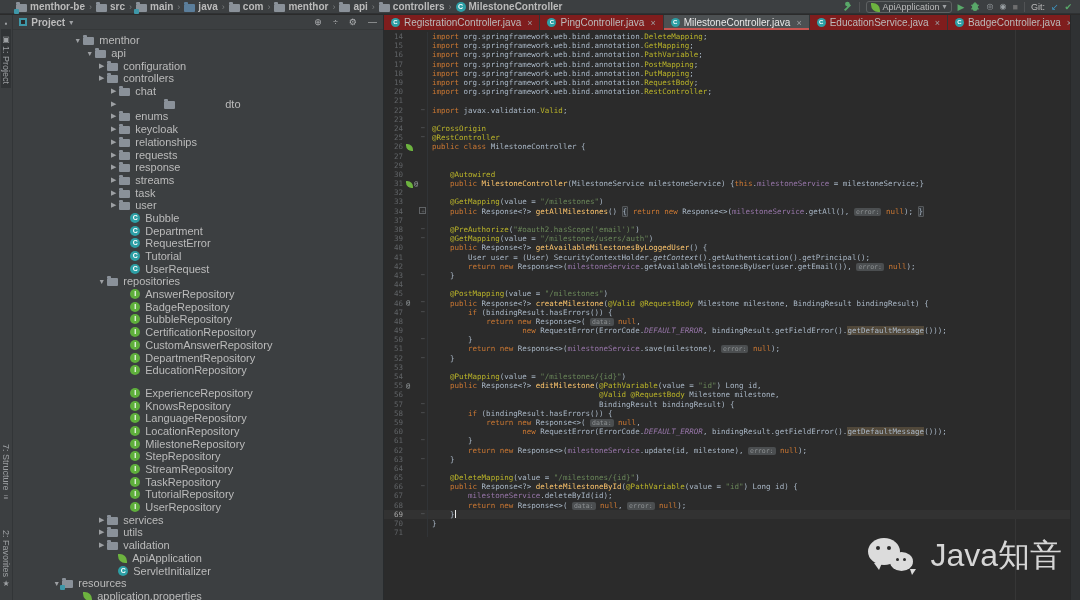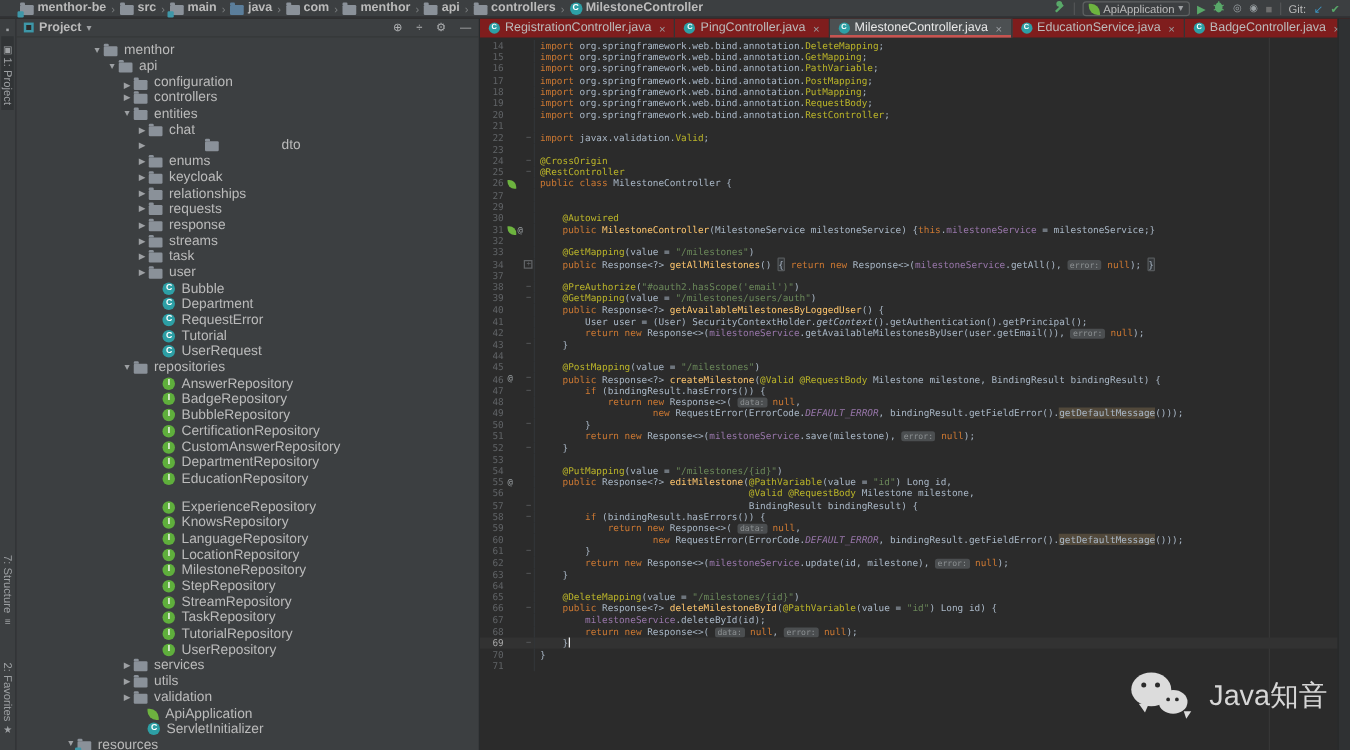--- a/index.html
+++ b/index.html
@@ -109,21 +109,21 @@
   .bub { position:absolute; background:#DCDCDC; border-radius:50%; }
   .bub.big { width:32px; height:27px; left:0; top:4px; }
   .bub.small { width:23px; height:19px; left:22px; top:18px; }
   .bub .eye { position:absolute; width:4px; height:4px; border-radius:50%; background:#2B2B2B; }
   .bub.big .eye.l { left:8px; top:8px; } .bub.big .eye.r { left:19px; top:8px; }
   .bub.small .eye { width:3px; height:3px; }
   .bub.small .eye.l { left:6px; top:6px; } .bub.small .eye.r { left:13px; top:6px; }
   .tail { position:absolute; width:0; height:0; border-style:solid; }
   .tail.big { left:6px; top:29px; border-width:7px 3px 0 5px; border-color:#DCDCDC transparent transparent transparent; }
   .tail.small { left:42px; top:35px; border-width:6px 4px 0 2px; border-color:#DCDCDC transparent transparent transparent; }
-  .wm-text { color:#D6D6D6; font-size:23px; font-family:"Liberation Sans", sans-serif; }
+  .wm-text { color:#D6D6D6; font-size:32px; font-family:"Liberation Sans", sans-serif; }
 </style>
 </head>
 <body>
 
 <div class="app">
 
   <div class="titlebar">
     <div class="crumbs" id="crumbs">
         <span class="crumb">
           <span class="icn-folder srcroot"></span>
@@ -243,40 +243,33 @@
             </span>
             <span>menthor</span>
           </div>
           <div class="trow" style="padding-left: 71px;">
             <span class="tarrow">▼</span>
             <span class="ticon">
               <span class="icn-folder"></span>
             </span>
             <span>api</span>
           </div>
-          <div class="trow" style="padding-left: 83px; align-items: flex-end;">
+          <div class="trow" style="padding-left: 83px;">
             <span class="tarrow">▶</span>
             <span class="ticon">
               <span class="icn-folder"></span>
             </span>
             <span>configuration</span>
           </div>
           <div class="trow" style="padding-left: 83px;">
             <span class="tarrow">▶</span>
             <span class="ticon">
               <span class="icn-folder"></span>
             </span>
             <span>controllers</span>
-          </div>
-          <div class="trow" style="padding-left: 83px;">
-            <span class="tarrow">▼</span>
-            <span class="ticon">
-              <span class="icn-folder"></span>
-            </span>
-            <span>entities</span>
           </div>
           <div class="trow" style="padding-left: 95px;">
             <span class="tarrow">▶</span>
             <span class="ticon">
               <span class="icn-folder"></span>
             </span>
             <span>chat</span>
           </div>
           <div class="trow" style="padding-left: 95px; gap: 45px;">
             <span class="tarrow">▶</span>

